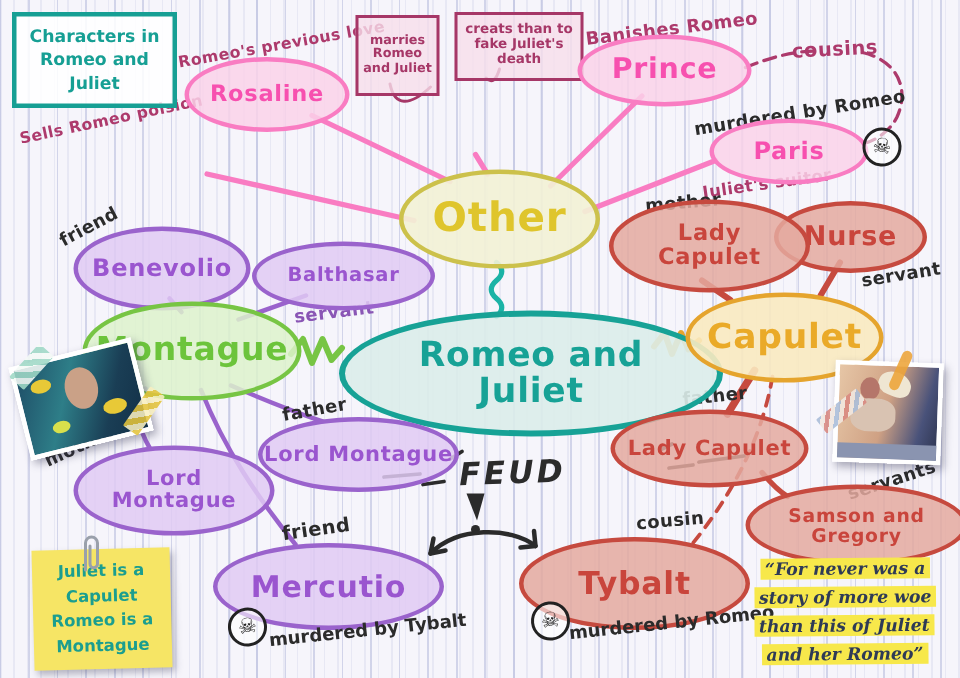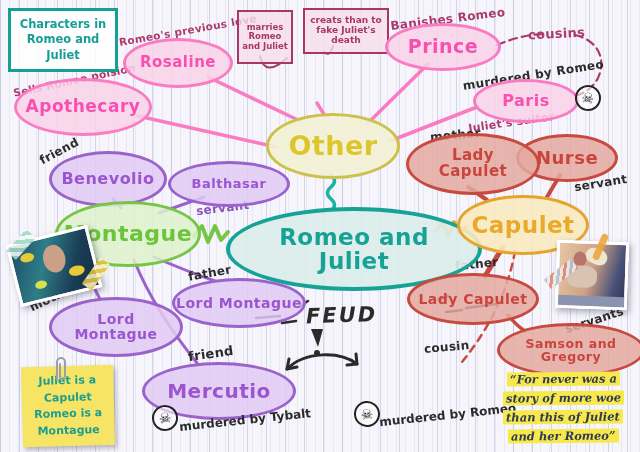--- a/index.html
+++ b/index.html
@@ -147,36 +147,36 @@
   <div class="lbl ink" style="left:430px;top:128px;font-size:12px;transform:rotate(-5deg);">mother</div>
   <div class="lbl ink" style="left:574px;top:176px;font-size:12px;transform:rotate(-9deg);">servant</div>
   <div class="lbl ink" style="left:455px;top:257px;font-size:12px;transform:rotate(-6deg);">father</div>
   <div class="lbl ink" style="left:564px;top:313px;font-size:12px;transform:rotate(-18deg);">servants</div>
   <div class="lbl ink" style="left:424px;top:340px;font-size:12px;transform:rotate(-5deg);">cousin</div>
 
   <div class="notebox" style="left:237px;top:10px;width:48px;height:46px;font-size:8.5px;">marries Romeo and Juliet</div>
   <div class="notebox" style="left:303px;top:8px;width:78px;height:38px;font-size:9px;">creats than to fake Juliet's death</div>
 
   <div class="bubble pink" style="left:123px;top:38px;width:104px;height:44px;font-size:15px;">Rosaline</div>
-  <div class="bubble pink" style="left:14px;top:78px;width:132px;height:52px;font-size:17px;">Apothecary</div>
   <div class="bubble pink" style="left:385px;top:23px;width:110px;height:42px;font-size:19px;">Prince</div>
   <div class="bubble pink" style="left:473px;top:79px;width:100px;height:38px;font-size:16px;">Paris</div>
   <div class="bubble yellow" style="left:266px;top:113px;width:128px;height:60px;font-size:27px;">Other</div>
   <div class="bubble purple" style="left:49px;top:151px;width:112px;height:50px;font-size:16px;">Benevolio</div>
   <div class="bubble purple" style="left:168px;top:161px;width:116px;height:40px;font-size:13px;">Balthasar</div>
   <div class="bubble green" style="left:55px;top:201px;width:140px;height:60px;font-size:22px;">Montague</div>
   <div class="bubble teal" style="left:226px;top:207px;width:208px;height:76px;font-size:23px;padding:0 20px;">Romeo and Juliet</div>
   <div class="bubble red" style="left:516px;top:134px;width:96px;height:42px;font-size:18px;">Nurse</div>
   <div class="bubble red" style="left:406px;top:133px;width:108px;height:56px;font-size:15px;padding:0 10px;">Lady Capulet</div>
   <div class="bubble orange" style="left:457px;top:195px;width:126px;height:54px;font-size:23px;">Capulet</div>
   <div class="bubble red" style="left:407px;top:273px;width:126px;height:46px;font-size:14px;">Lady Capulet</div>
   <div class="bubble red" style="left:497px;top:323px;width:118px;height:48px;font-size:12.5px;padding:0 12px;">Samson and Gregory</div>
   <div class="bubble purple" style="left:49px;top:297px;width:112px;height:54px;font-size:14px;padding:0 8px;">Lord Montague</div>
   <div class="bubble purple" style="left:172px;top:278px;width:128px;height:44px;font-size:14px;">Lord Montague</div>
   <div class="bubble purple" style="left:142px;top:362px;width:148px;height:52px;font-size:20px;">Mercutio</div>
+  <div class="bubble red" style="left:346px;top:358px;width:148px;height:56px;font-size:21px;">Tybalt</div>
 
   <div id="feud">FEUD</div>
 
   <div class="skull" style="left:575px;top:85px;transform:rotate(8deg);">
       <span>☠</span>
     </div>
   <div class="skull" style="left:152px;top:405px;transform:rotate(-8deg);">
       <span>☠</span>
     </div>
   <div class="skull" style="left:354px;top:401px;transform:rotate(-6deg);">

